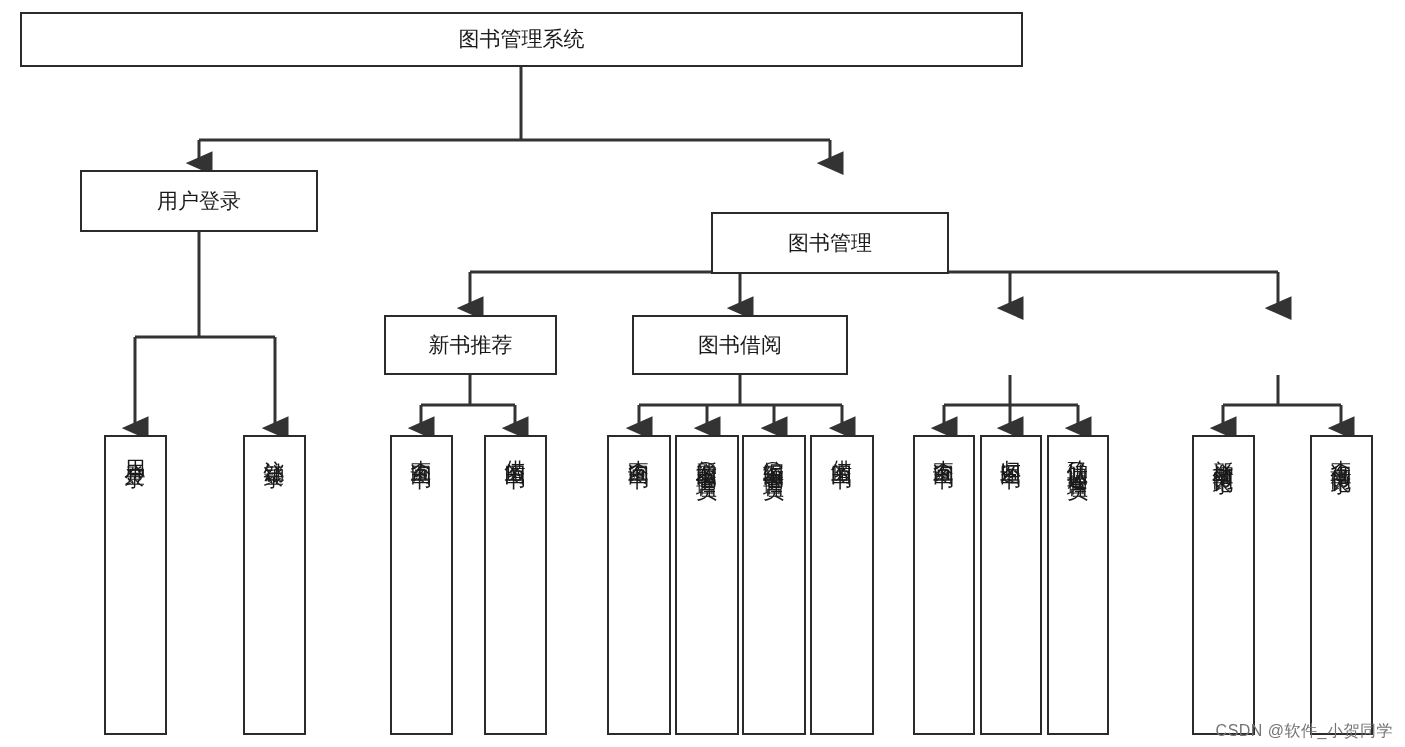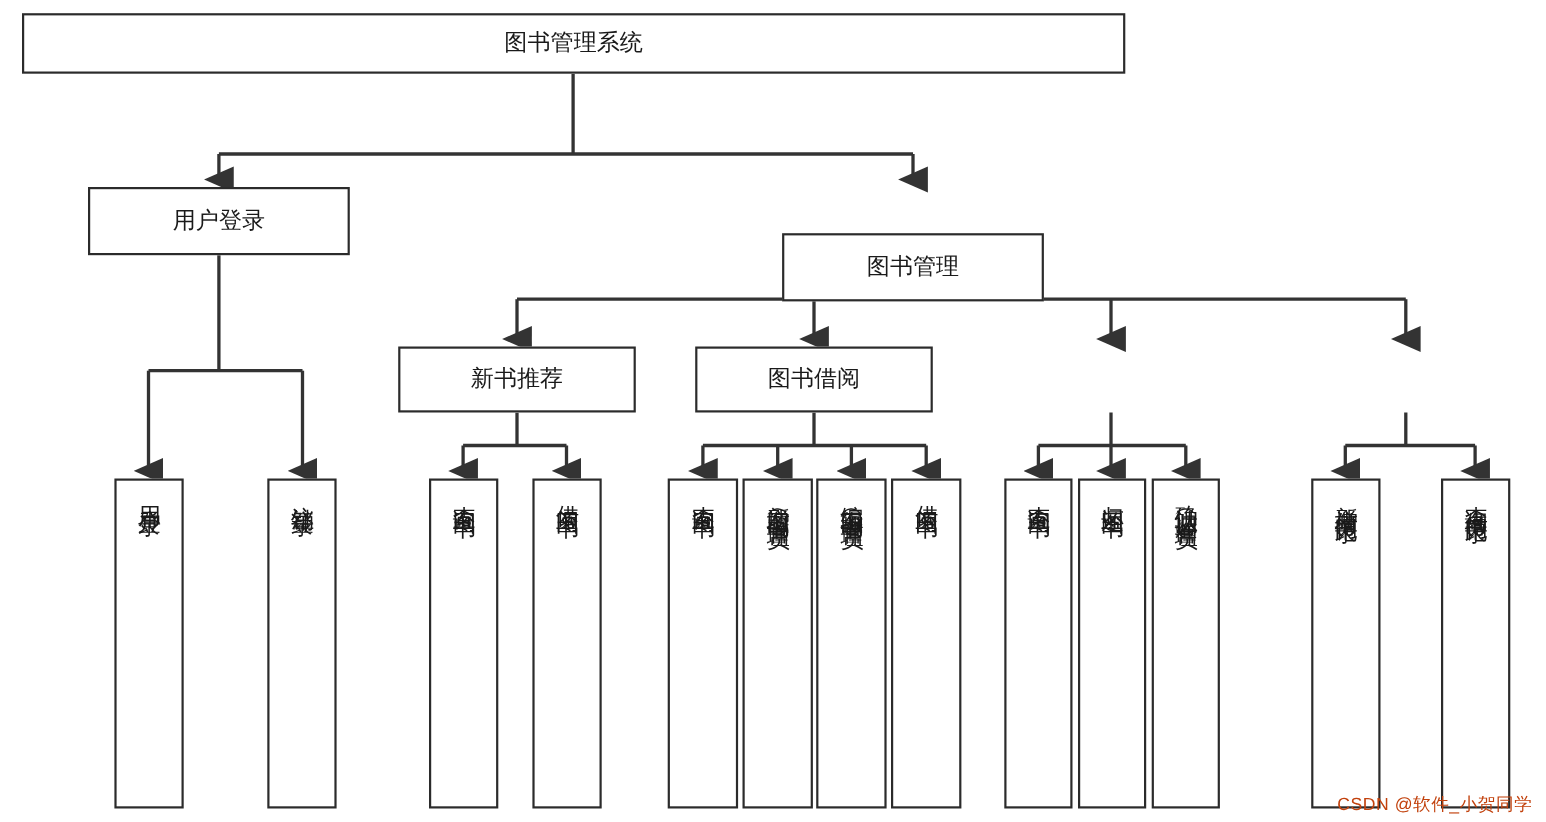--- a/index.html
+++ b/index.html
@@ -54,21 +54,21 @@
     text-orientation: upright;
     font-size: 21px;
     letter-spacing: 3px;
     line-height: 1;
   }
   #watermark {
     position: absolute;
     right: 12px;
     bottom: 5px;
     font-size: 16px;
-    color: #c2410c;
+    color: #737373;
     letter-spacing: 0.5px;
     user-select: none;
     white-space: nowrap;
   }
 </style>
 </head>
 <body>
 
 <div id="diagram-root">
 
@@ -126,21 +126,21 @@
     <span class="node-label">图书管理系统</span>
   </div>
 
   <div class="node-box h-node" style="left:80px; top:170px; width:238px; height:62px;">
     <span class="node-label">用户登录</span>
   </div>
   <div class="node-box h-node" style="left:711px; top:170px; width:238px; height:62px;margin-top:42px;">
     <span class="node-label">图书管理</span>
   </div>
 
-  <div class="node-box h-node" style="left:362px; top:315px; width:216px; height:60px;justify-content:center;">
+  <div class="node-box h-node" style="left:384px; top:315px; width:173px; height:60px;justify-content:center;">
     <span class="node-label">新书推荐</span>
   </div>
   <div class="node-box h-node" style="left:632px; top:315px; width:216px; height:60px;">
     <span class="node-label">图书借阅</span>
   </div>
 
   <div class="node-box v-node" style="left:104px; top:435px; width:63px; height:300px;">
     <span class="node-label">用户登录</span>
   </div>
   <div class="node-box v-node" style="left:243px; top:435px; width:63px; height:300px;">

